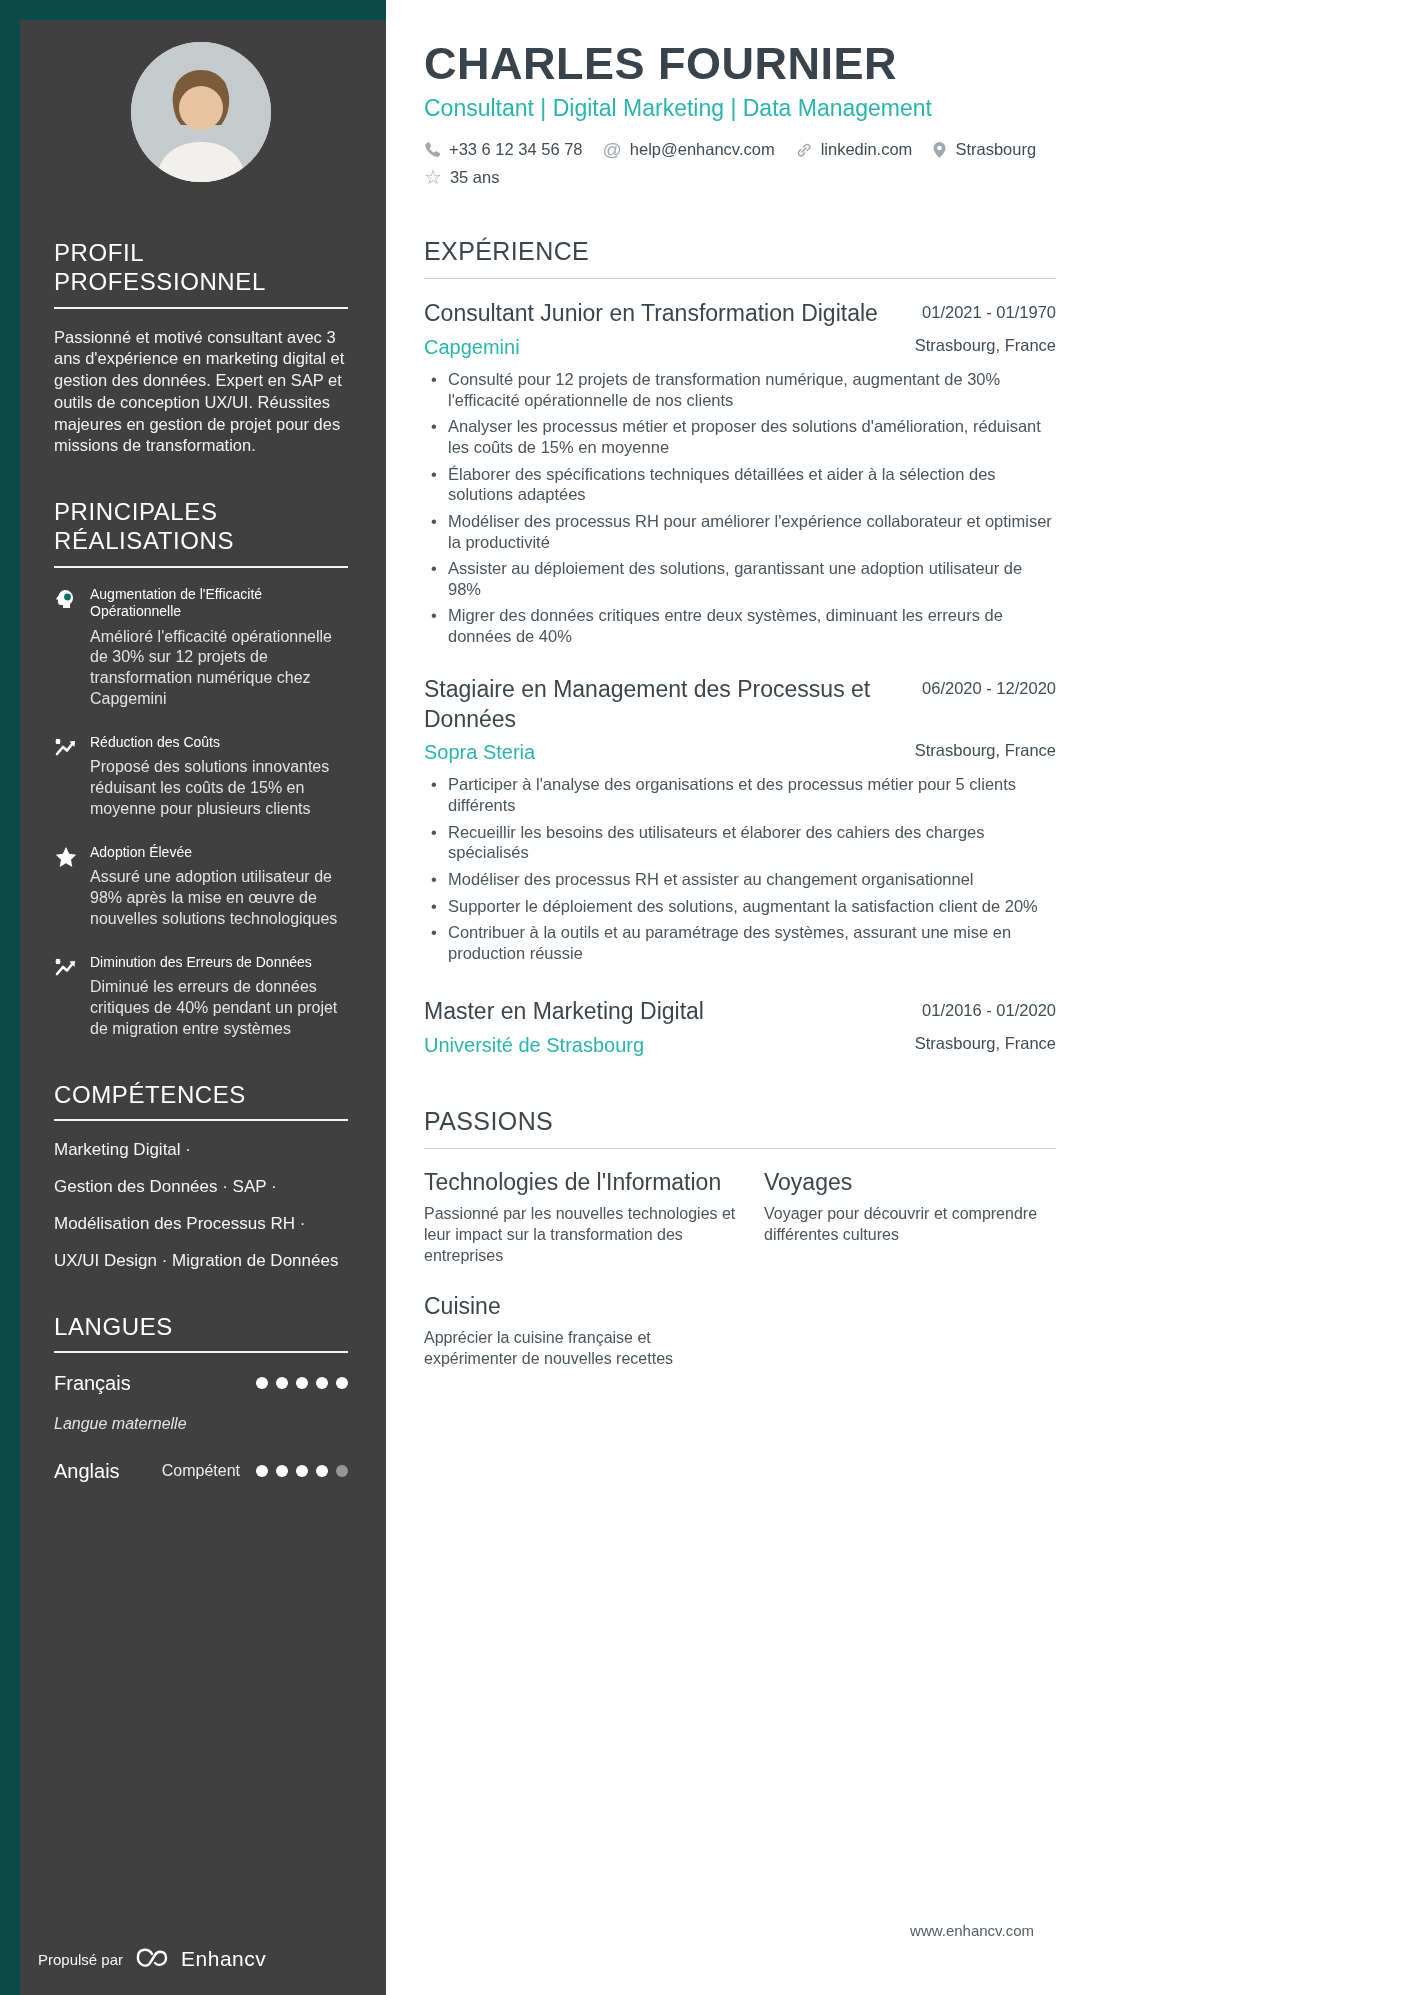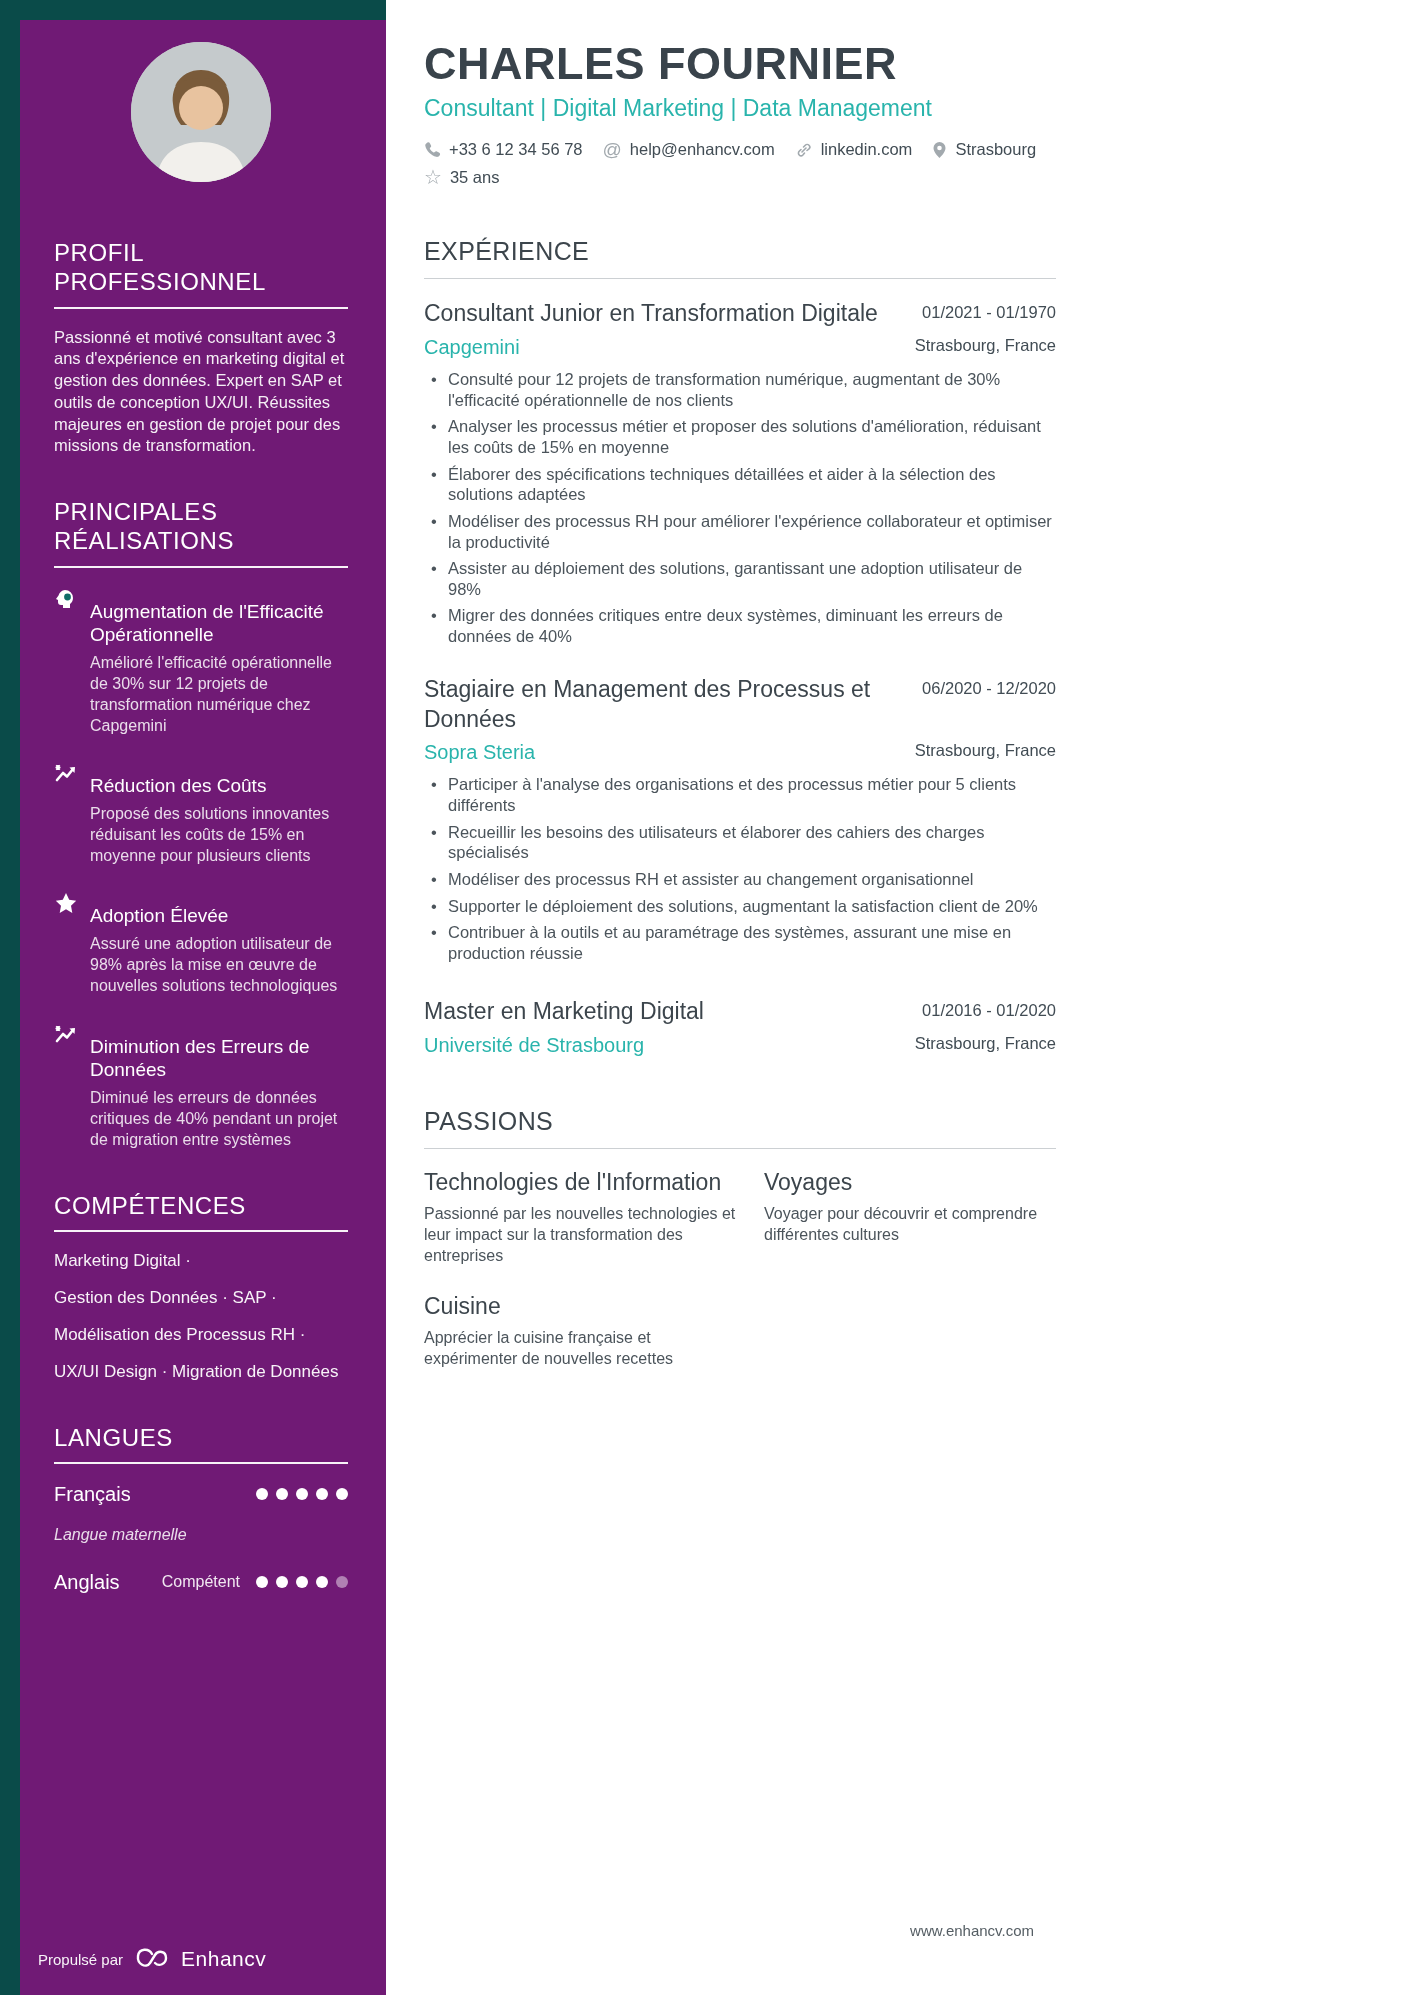--- a/index.html
+++ b/index.html
@@ -5,37 +5,37 @@
   html,body{margin:0;padding:0;}
   body{
     width:1410px;height:1995px;position:relative;overflow:hidden;
     background:#ffffff;
     font-family:"Liberation Sans","DejaVu Sans",sans-serif;
     -webkit-font-smoothing:antialiased;
   }
   
   .sidebar{
     position:absolute;left:0;top:0;width:386px;height:1995px;
-    background:#701a75;color:#fff;box-sizing:border-box;
+    background:#404040;color:#fff;box-sizing:border-box;
   }
   .top-band{position:absolute;left:0;top:0;width:386px;height:20px;background:#0A4B49;}
   .left-strip{position:absolute;left:0;top:0;width:20px;height:1995px;background:#0A4B49;}
   .sidebar-inner{position:relative;padding:42px 38px 0 54px;box-sizing:border-box;}
   .avatar-wrap{display:flex;justify-content:center;margin-bottom:56px;}
   .avatar{width:140px;height:140px;border-radius:50%;overflow:hidden;background:#C5CACC;}
   .side-section{margin-bottom:40px;}
   .side-heading{
     font-size:24px;letter-spacing:.6px;font-weight:400;color:#fff;
     padding-bottom:10px;border-bottom:2px solid rgba(255,255,255,.95);
     margin-bottom:18px;line-height:1.22;
   }
   .side-body{font-size:16.5px;line-height:1.32;color:rgba(255,255,255,.93);}
   .ach-item{display:flex;margin-bottom:24px;}
   .ach-icon{width:36px;flex:0 0 36px;padding-top:2px;}
-  .ach-title{font-size:19px;line-height:1.25;color:#fff;margin-bottom:6px;margin-top:14px;}
+  .ach-title{font-size:14px;line-height:1.25;color:#fff;margin-bottom:6px;}
   .ach-text{font-size:16px;line-height:1.3;color:rgba(255,255,255,.85);}
   .skill-line{font-size:17px;line-height:1.3;margin-bottom:15px;color:rgba(255,255,255,.95);}
   .lang-row{display:flex;align-items:flex-start;margin-bottom:26px;}
   .lang-name{font-size:20px;color:#fff;line-height:1.2;}
   .lang-level{font-size:16px;color:rgba(255,255,255,.85);margin-top:20px;font-style:italic;}
   .lang-level-inline{font-size:16px;color:rgba(255,255,255,.9);margin-left:auto;margin-right:16px;padding-top:3px;}
   .dots{margin-left:auto;display:flex;gap:8px;padding-top:6px;}
   .dot{width:12px;height:12px;border-radius:50%;background:#fff;display:inline-block;}
   .dot.dim{background:rgba(255,255,255,.45);}
   .side-footer{

